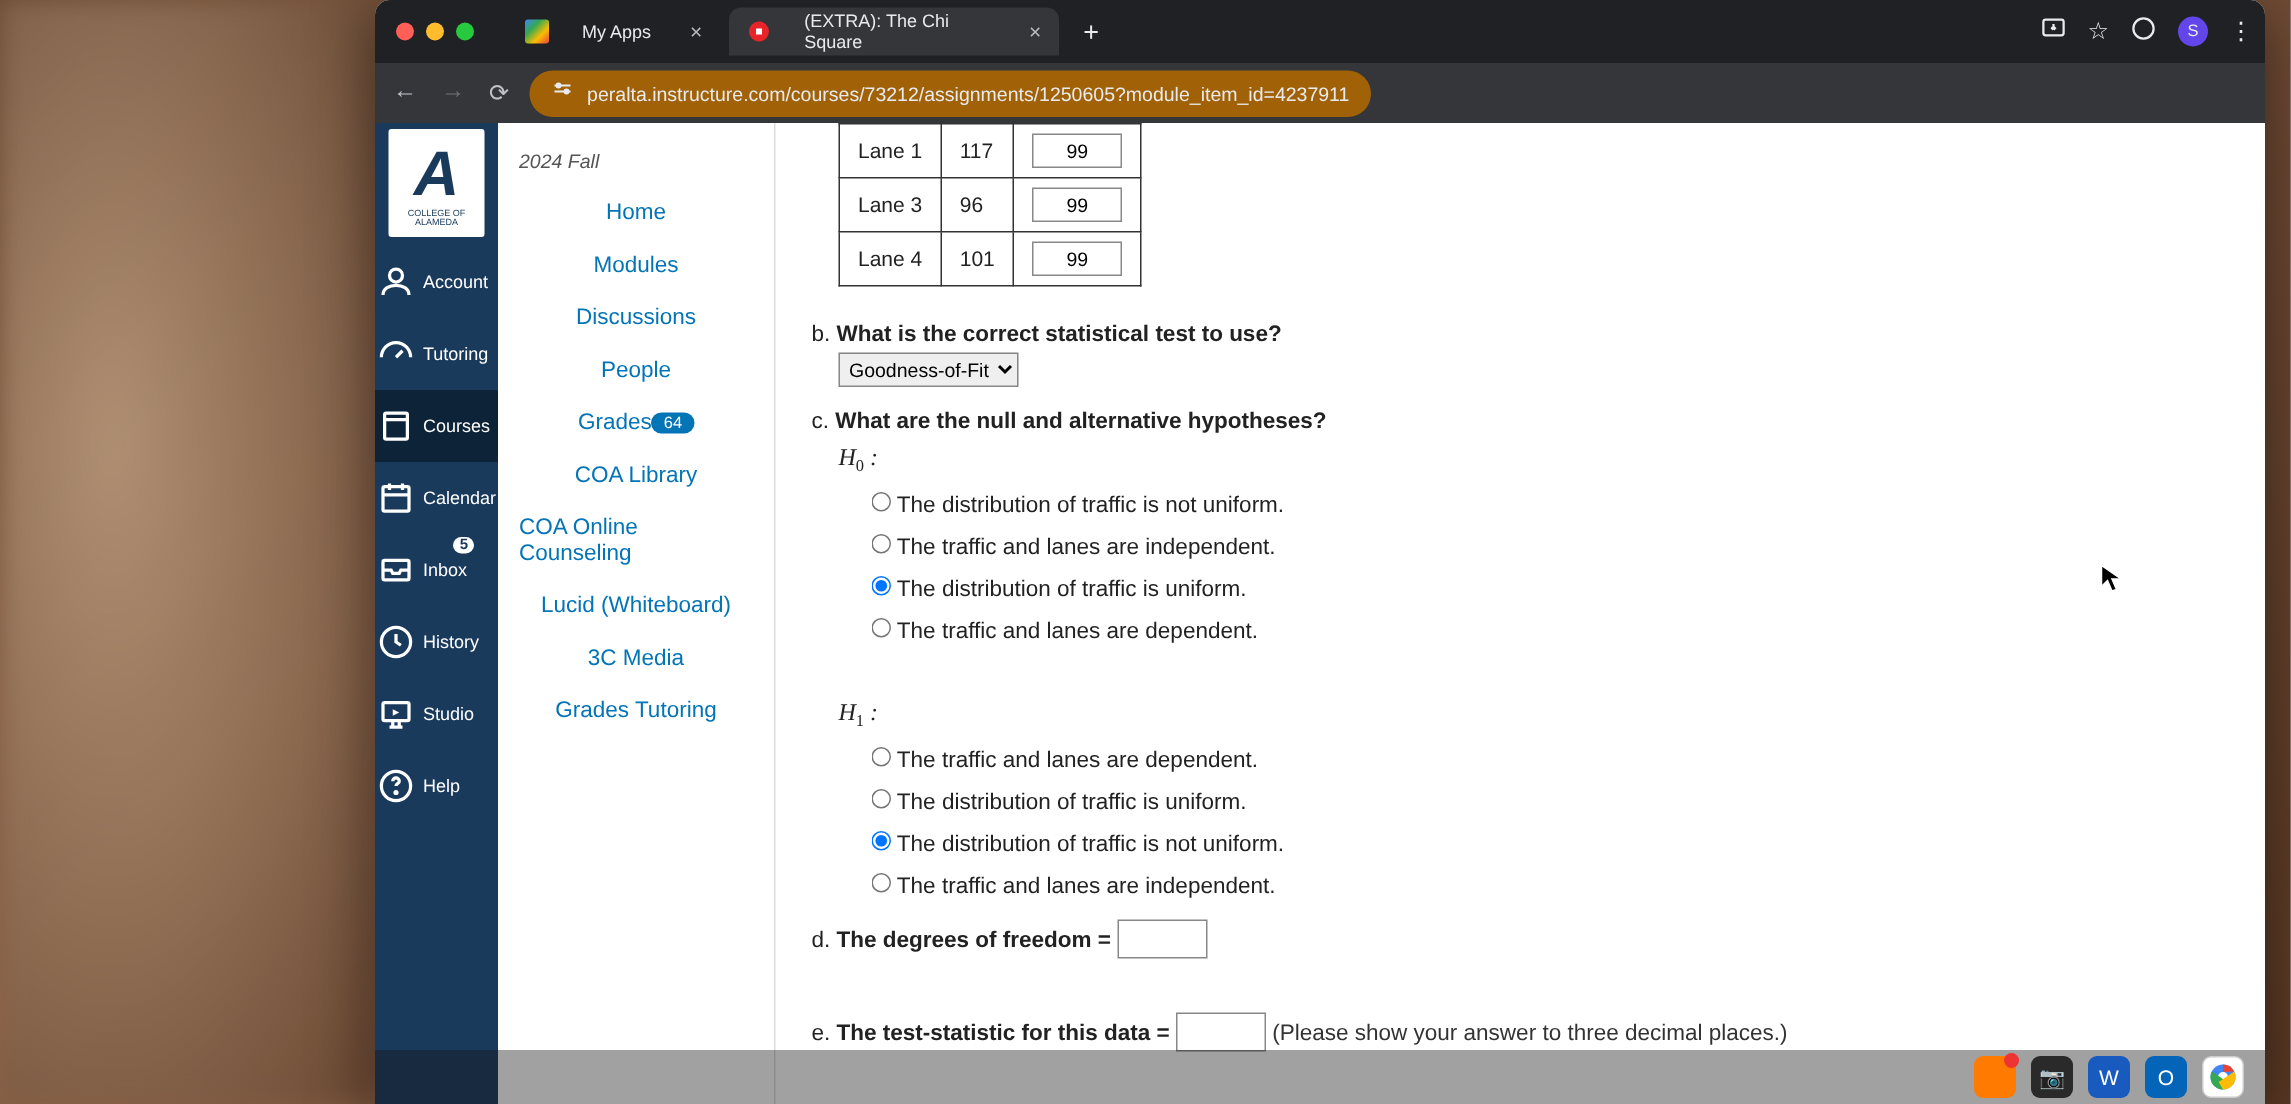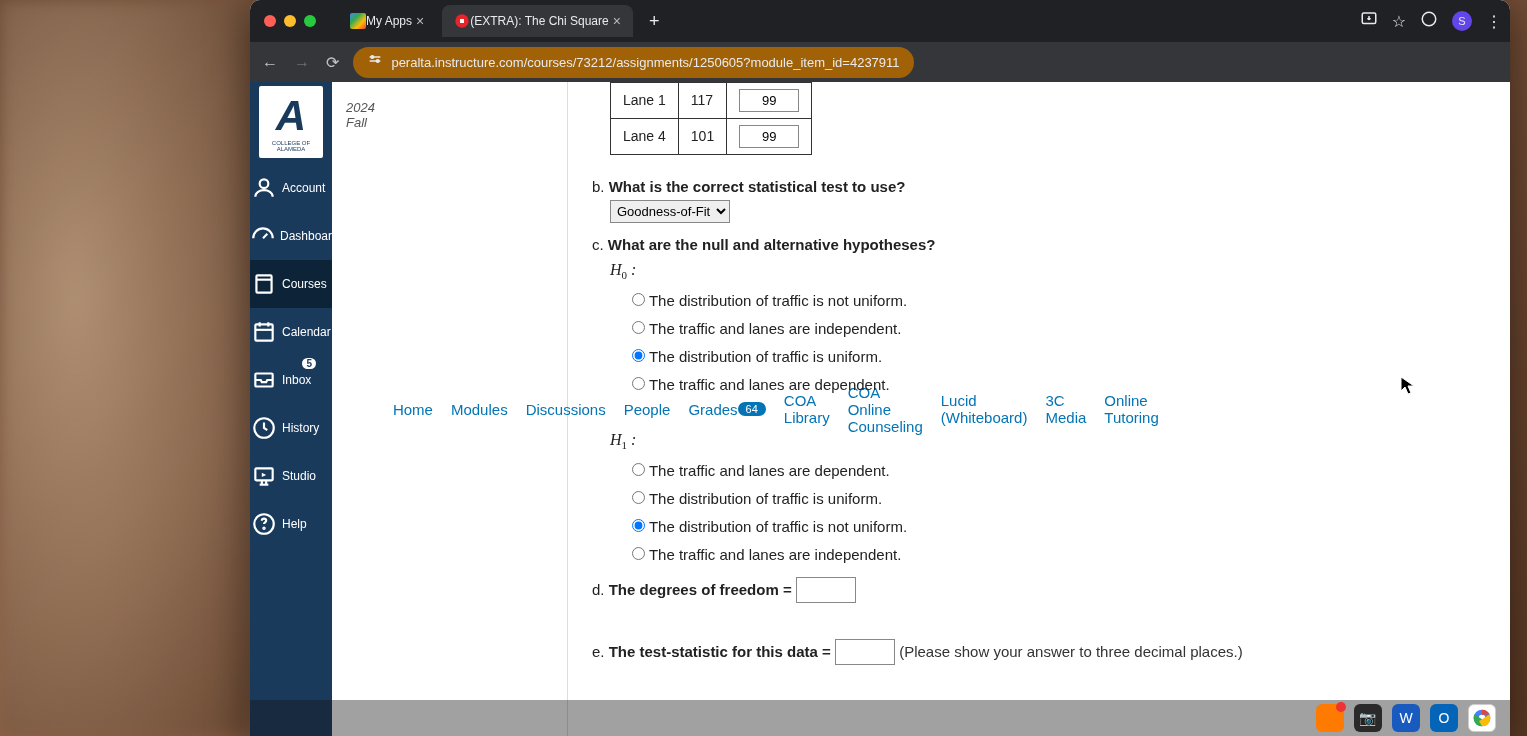--- a/index.html
+++ b/index.html
@@ -38,21 +38,21 @@
   background: #202124;
   display: flex;
   align-items: center;
   padding: 0 8px;
   gap: 6px;
 }
 .traffic-lights { display:flex; gap:8px; margin-right:16px; margin-left:6px;}
 .dot { width:12px; height:12px; border-radius:50%; }
 .dot.red{background:#ff5f56;} .dot.yellow{background:#ffbd2e;} .dot.green{background:#27c93f;}
 .tab {
-  display:flex; align-items:center; gap:0;
+  display:flex; align-items:center; gap:22px;
   padding: 0 12px; height: 32px;
   color: #e8eaed; font-size: 12px;
   border-radius: 8px 8px 0 0;
   max-width: 220px;
 }
 .tab.active { background:#35363a; }
 .tab-close { color:#bbb; font-size:14px; cursor:pointer; margin-left:4px;}
 .tab-plus { color:#e8eaed; font-size:18px; padding:0 10px; cursor:pointer;}
 .tab-favicon { width:16px; height:16px; display:flex; align-items:center; justify-content:center;}
 .tab-favicon.fa1{ background:linear-gradient(135deg,#4285f4,#34a853,#fbbc05,#ea4335); border-radius:2px;}
@@ -88,29 +88,30 @@
 }
 .global-nav .logo { width: 64px; height: 72px; display:flex; flex-direction:column; align-items:center; justify-content:center; background:#fff; color:#1a3a5c; border-radius:2px; margin-bottom:6px; position:relative;}
 .global-nav .logo .A { font-size:42px; font-weight:700; font-style:italic;}
 .global-nav .logo .cap1 { font-size:6px; color:#1a3a5c; text-align:center; line-height:1;}
 .gnav-item { width:100%; display:flex; flex-direction:row; align-items:center; padding:10px 0; gap:4px; position:relative;}
 .gnav-item.active { background:#0d2438;}
 .gnav-item .gicon { width:28px; height:28px; display:flex; align-items:center; justify-content:center; font-size:20px;}
 .gnav-item .gicon svg { width:26px; height:26px; stroke:#fff; fill:none; stroke-width:2;}
 .gnav-badge { position:absolute; top:2px; right:16px; background:#fff; color:#1a3a5c; font-size:10px; padding:0 4px; border-radius:8px; font-weight:600;}
 .course-nav {
-  width: 236px;
+  width: 185px;
   background:#fff;
   border-right: 1px solid #ddd;
   padding: 18px 14px;
   display:flex;
+  flex-direction:column;
   gap: 18px;
 }
 .course-nav .term { font-size:13px; color:#555; font-style:italic;}
-.course-nav a { font-size:15px; color:#0374b5; text-decoration:none; display:flex; align-items:center; justify-content:flex-end;}
+.course-nav a { font-size:15px; color:#0374b5; text-decoration:none; display:flex; align-items:center; justify-content:center;}
 .pill { background:#0374b5; color:#fff; border-radius:10px; font-size:11px; padding:1px 8px;}
 .main {
   flex:1;
   padding: 0 24px 24px 24px;
   overflow:auto;
   color:#222;
   font-size:15px;
   line-height:1.6;
 }
 table.lanes { border-collapse:collapse; margin: 0 0 20px 18px;}
@@ -212,21 +213,21 @@
           </span>
         <span>Account</span>
       </div>
       <div class="gnav-item">
         <span class="gicon">
             <svg viewBox="0 0 24 24">
               <path d="M3 14a9 9 0 0118 0"></path>
               <line x1="12" y1="14" x2="16" y2="10"></line>
             </svg>
           </span>
-        <span>Dashboard</span>
+        <span>Tutoring</span>
       </div>
       <div class="gnav-item active">
         <span class="gicon">
             <svg viewBox="0 0 24 24">
               <rect x="5" y="4" width="14" height="16" rx="1"></rect>
               <line x1="5" y1="8" x2="19" y2="8"></line>
             </svg>
           </span>
         <span>Courses</span>
       </div>
@@ -308,31 +309,36 @@
       <a href="#">
           <span>COA Online Counseling</span>
         </a>
       <a href="#">
           <span>Lucid (Whiteboard)</span>
         </a>
       <a href="#">
           <span>3C Media</span>
         </a>
       <a href="#">
-          <span>Online Tutoring</span>
+          <span>Grades Tutoring</span>
         </a>
     </div>
 
     <div class="main">
 
       <table class="lanes">
         <tbody>
             <tr>
           <td>Lane 1</td>
           <td>117</td>
+          <td><input value="99" style=""></td>
+        </tr>
+        <tr>
+          <td>Lane 3</td>
+          <td>96</td>
           <td><input value="99" style=""></td>
         </tr>
         <tr>
           <td>Lane 4</td>
           <td>101</td>
           <td><input value="99" style=""></td>
         </tr>
       </tbody>
         </table>
 

